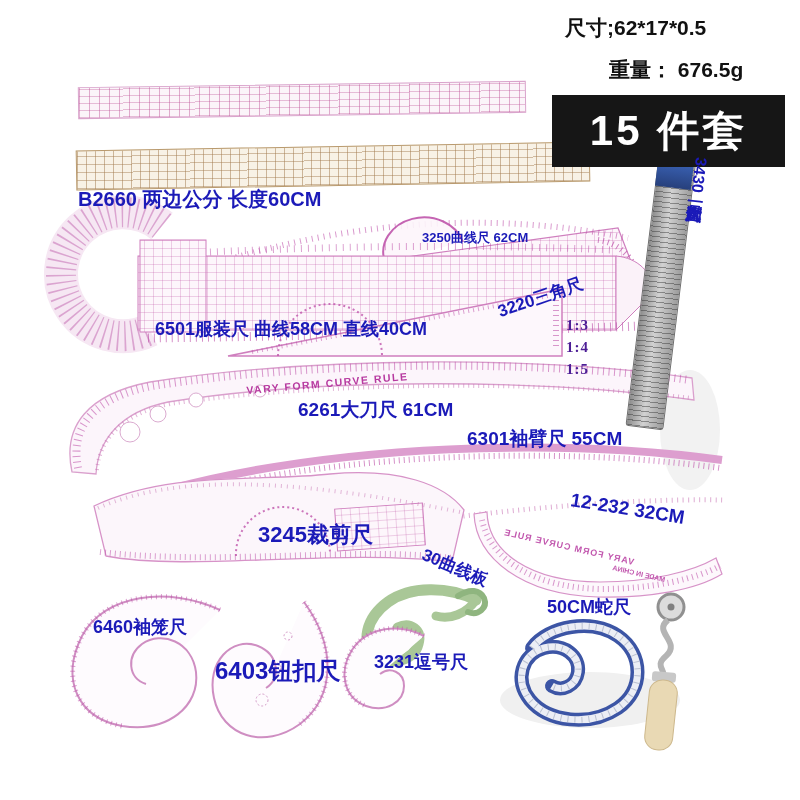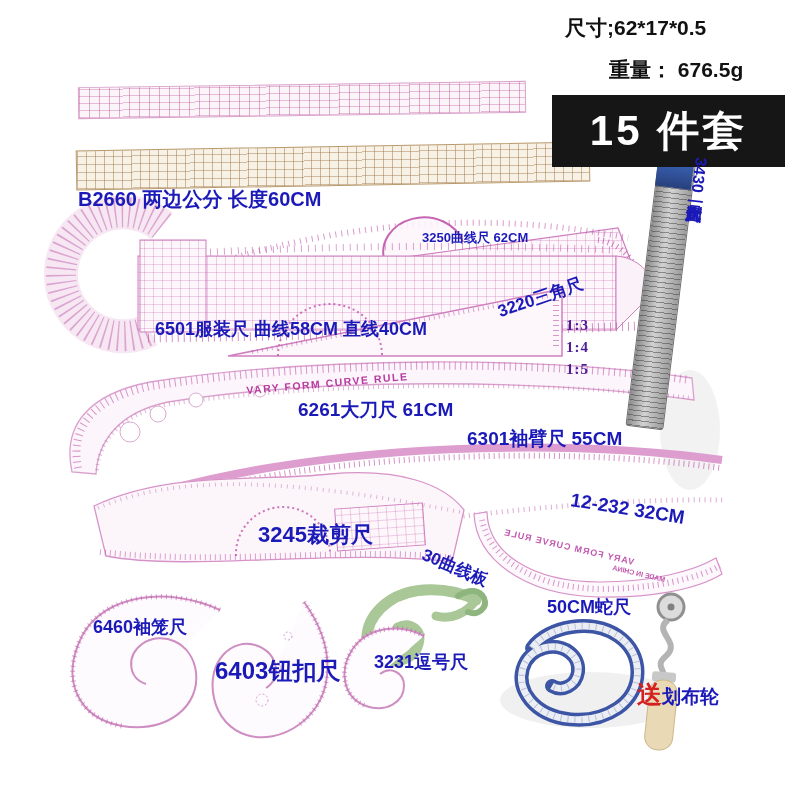--- a/index.html
+++ b/index.html
@@ -172,17 +172,14 @@
   <div class="txt lbl" style="left:467px;top:426px;font-size:19px;text-align:center;">6301袖臂尺  55CM</div>
   <div class="txt lbl" style="left:242px;top:520px;font-size:22px;margin-left:16px;">3245裁剪尺</div>
   <div class="txt lbl" style="left:570px;top:498px;font-size:19px;transform:rotate(9deg);">12-232  32CM</div>
   <div class="txt print-magenta mirror" style="left:502px;top:542px;font-size:9px;letter-spacing:1px;">VARY FORM CURVE RULE</div>
   <div class="txt print-magenta mirror" style="left:612px;top:570px;font-size:7px;">MADE IN CHINA</div>
   <div class="txt lbl" style="left:420px;top:556px;font-size:17px;transform:rotate(23deg);">30曲线板</div>
   <div class="txt lbl" style="left:93px;top:615px;font-size:18px;">6460袖笼尺</div>
   <div class="txt lbl" style="left:215px;top:655px;font-size:24px;">6403钮扣尺</div>
   <div class="txt lbl" style="left:374px;top:650px;font-size:18px;">3231逗号尺</div>
   <div class="txt lbl" style="left:547px;top:595px;font-size:18px;">50CM蛇尺</div>
-  <div class="txt" style="left:637px;top:678px;">
-    <span class="gift-red">送</span><span class="gift-blue">划布轮</span>
-  </div>
 
 </div>
 
 </body></html>

